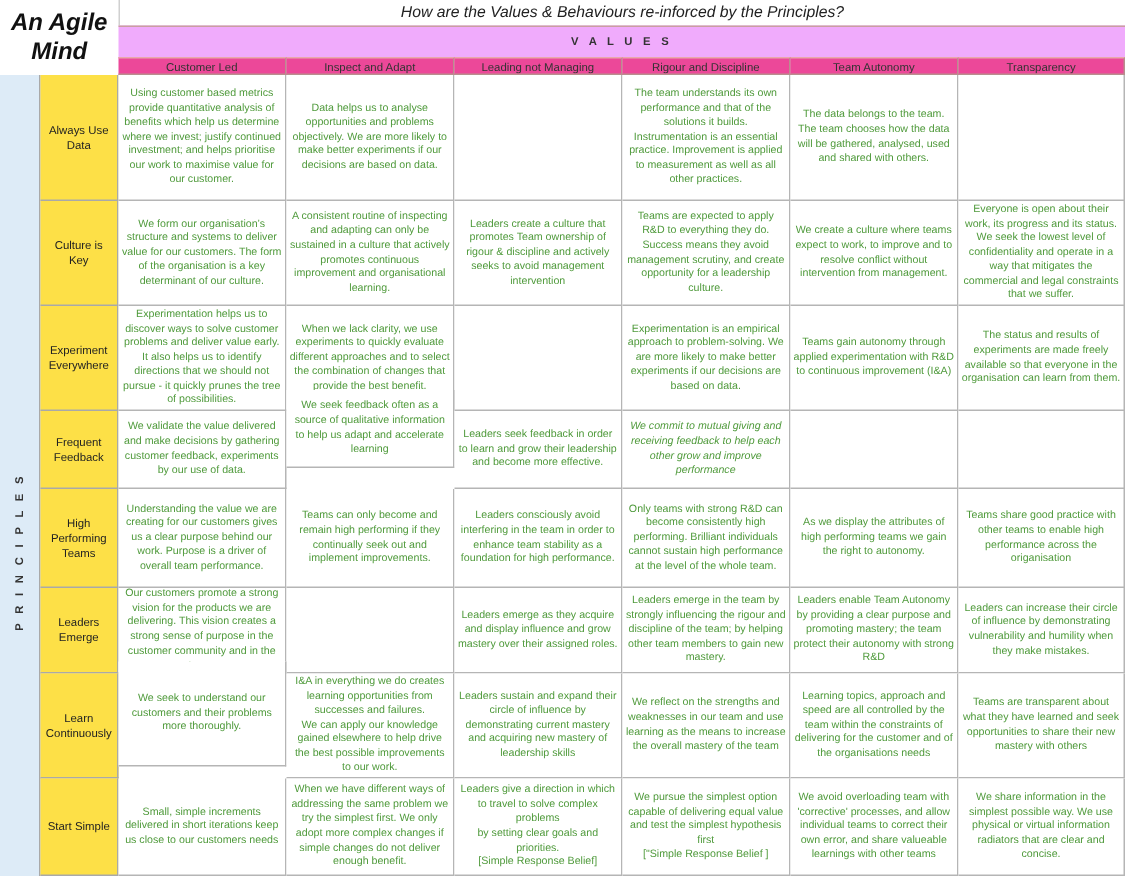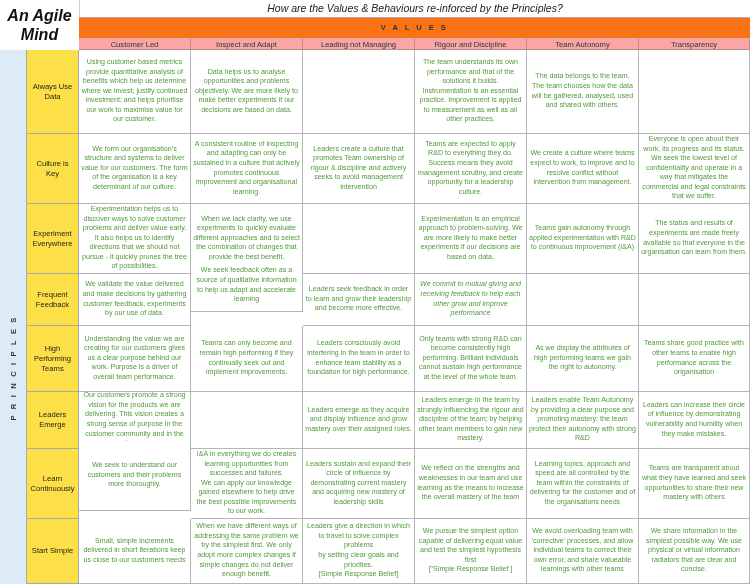--- a/index.html
+++ b/index.html
@@ -1,20 +1,20 @@
 <!DOCTYPE html>
 <html><head>
 <meta charset="utf-8">
 <style>
   html, body { margin:0; padding:0; background:#ffffff; }
   body { width:750px; height:584px; overflow:hidden; position:relative; font-family:"Liberation Sans", sans-serif; }
   .brand { position:absolute; left:0; top:0; width:79px; height:50px; display:flex; align-items:center; justify-content:center; text-align:center; font-family:"Liberation Sans", sans-serif; font-weight:bold; font-style:italic; font-size:16px; line-height:19px; color:#111; }
   .main-title { position:absolute; left:79px; top:0; width:671px; height:17px; text-align:center; font-style:italic; font-size:10.5px; line-height:17px; color:#222; border-left:1px solid #d0d0d0; box-sizing:border-box; }
-  .values-band { position:absolute; left:79px; top:17px; width:671px; height:21px; background:#f97316; border-top:1px solid #c9a0a0; box-sizing:border-box; text-align:center; font-weight:bold; font-size:7.5px; letter-spacing:2.5px; line-height:20px; color:#333; }
-  .value-header { position:absolute; top:38px; height:12px; background:#fca5a5; border-right:1px solid #b98e8e; border-bottom:1px solid #b98e8e; border-top:1px solid #e8a9a9; box-sizing:border-box; text-align:center; font-size:7.6px; line-height:11px; color:#333; white-space:nowrap; overflow:hidden; }
+  .values-band { position:absolute; left:79px; top:17px; width:671px; height:21px; background:#f0abfc; border-top:1px solid #c9a0a0; box-sizing:border-box; text-align:center; font-weight:bold; font-size:7.5px; letter-spacing:2.5px; line-height:20px; color:#333; }
+  .value-header { position:absolute; top:38px; height:12px; background:#ec4899; border-right:1px solid #b98e8e; border-bottom:1px solid #b98e8e; border-top:1px solid #e8a9a9; box-sizing:border-box; text-align:center; font-size:7.6px; line-height:11px; color:#333; white-space:nowrap; overflow:hidden; }
   .principles-band { position:absolute; left:0; top:50px; width:27px; height:534px; background:#ddebf7; border-right:1px solid #a9a9a9; box-sizing:border-box; }
   .principles-label { position:absolute; left:13px; top:318px; transform:translate(-50%,-50%) rotate(-90deg); font-weight:bold; font-size:7.5px; letter-spacing:2.2px; color:#333; white-space:nowrap; }
   .row-label { position:absolute; left:27px; width:52px; background:#fde047; border-bottom:1px solid #a9a9a9; border-right:1px solid #a9a9a9; box-sizing:border-box; display:flex; align-items:center; justify-content:center; text-align:center; font-size:7.6px; line-height:10px; color:#222; padding:0 2px; }
   .cell { position:absolute; background:#fff; border-right:1px solid #b5b5b5; border-bottom:1px solid #b5b5b5; box-sizing:border-box; display:flex; align-items:center; justify-content:center; text-align:center; font-size:7.1px; line-height:9.6px; color:#4f9a3b; padding:0 2px; overflow:hidden; white-space:pre-line; }
 </style>
 </head>
 <body>
 
 <div class="brand">An Agile Mind</div>
 <div class="main-title">How are the Values &amp; Behaviours re-inforced by the Principles?</div>

